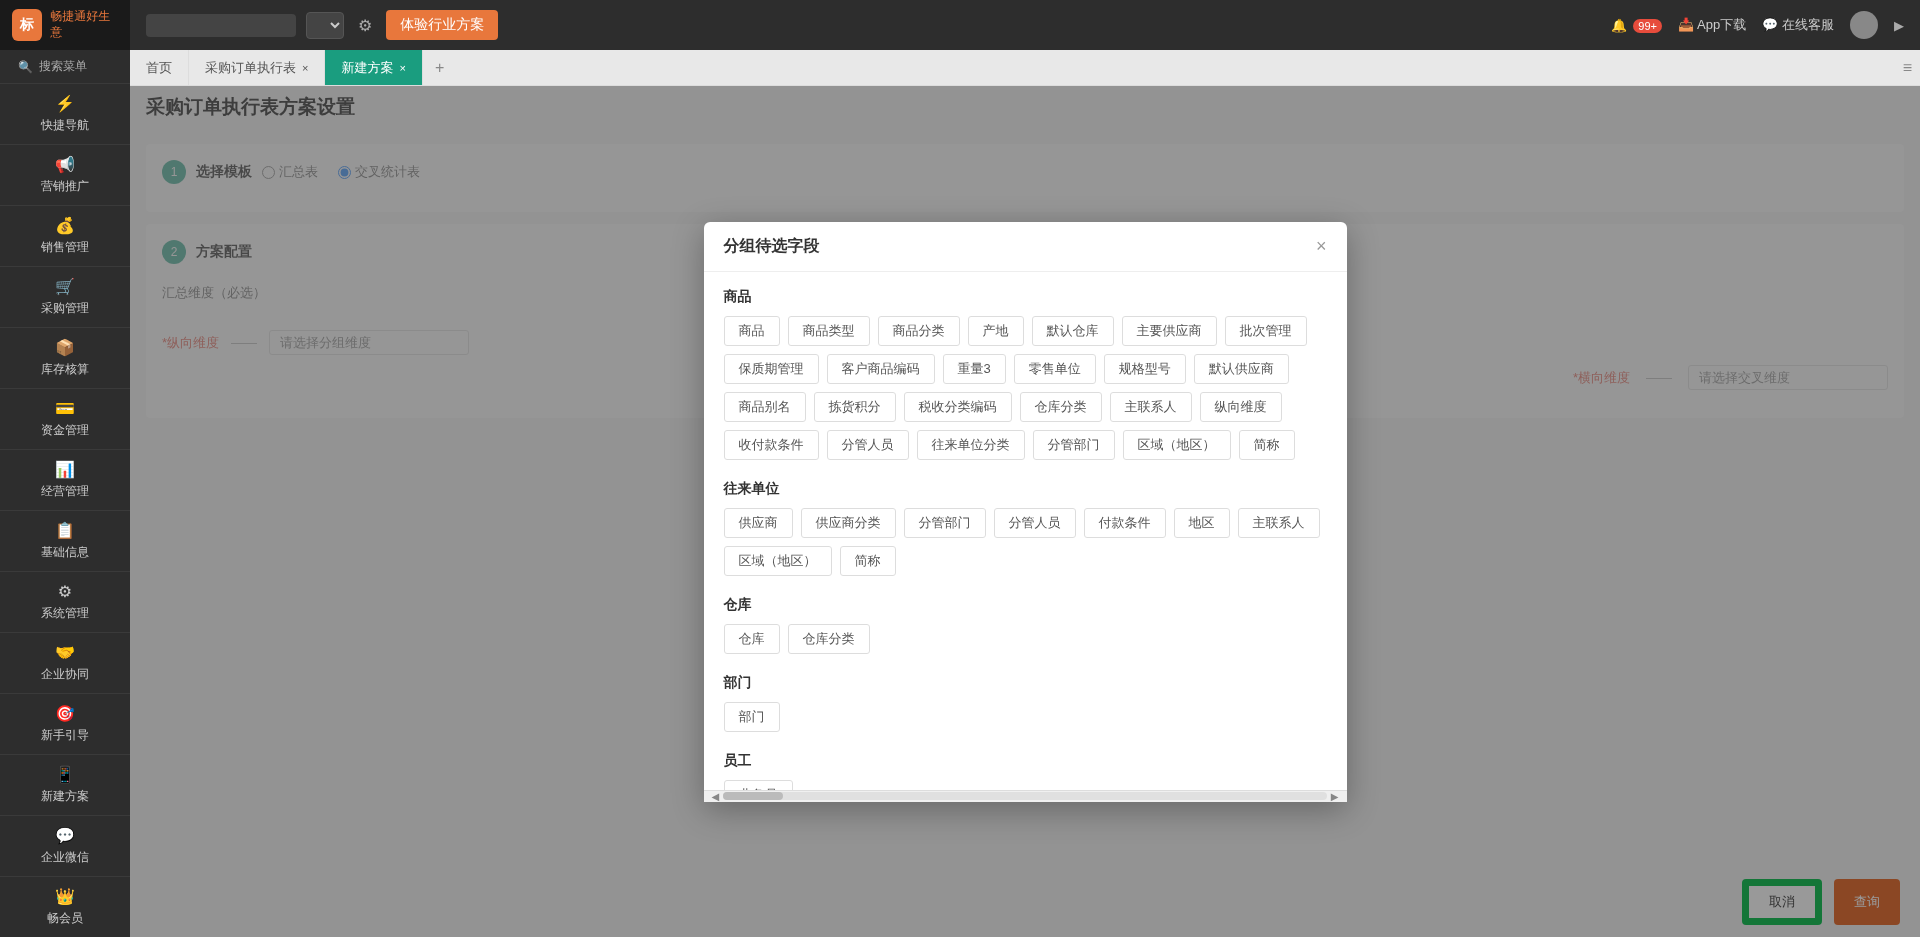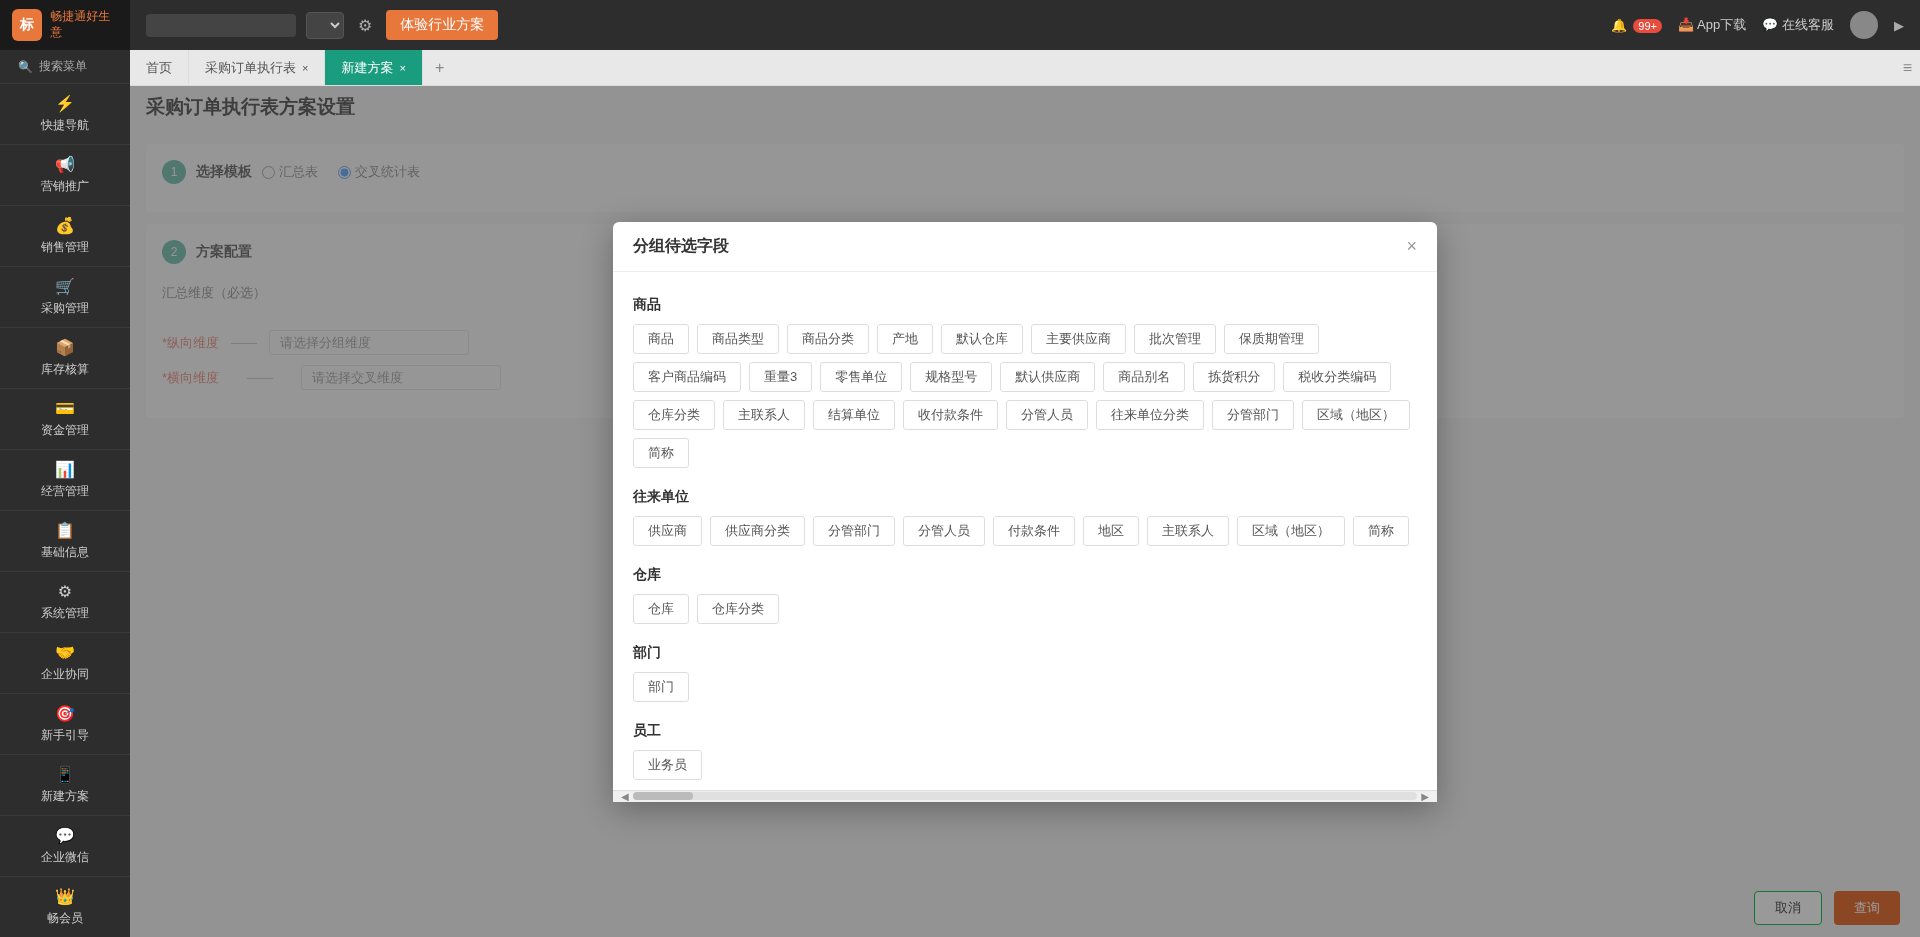--- a/index.html
+++ b/index.html
@@ -43,26 +43,26 @@
     .config-panel { padding: 16px; }
     .config-section { background: white; border-radius: 4px; margin-bottom: 12px; padding: 16px; }
     .config-step { display: flex; align-items: center; margin-bottom: 12px; }
     .step-num { width: 24px; height: 24px; background: #1a9d7f; color: white; border-radius: 50%; display: flex; align-items: center; justify-content: center; font-size: 12px; margin-right: 10px; flex-shrink: 0; }
     .step-title { font-weight: bold; color: #000000; font-size: 14px; }
     .radio-group { display: flex; gap: 20px; align-items: center; margin-left: 10px; }
     .radio-option { display: flex; align-items: center; gap: 4px; cursor: pointer; font-size: 13px; color: #555; }
 
     
     .bottom-bar { position: absolute; bottom: 0; right: 0; padding: 12px 20px; display: flex; gap: 12px; background: rgba(245,245,245,0.95); }
-    .btn-cancel { background: white; border: 1px solid #22c55e; border-radius: 4px; padding: 7px 20px; cursor: pointer; color: #555; font-size: 13px; }
+    .btn-cancel { background: white; border: 7px solid #22c55e; border-radius: 4px; padding: 7px 20px; cursor: pointer; color: #555; font-size: 13px; }
     .btn-confirm { background: #e8773c; border: none; border-radius: 4px; padding: 7px 20px; cursor: pointer; color: white; font-size: 13px; }
 
     
     .modal-overlay { position: absolute; top: 0; left: 0; right: 0; bottom: 0; background: rgba(0,0,0,0.4); display: flex; align-items: center; justify-content: center; z-index: 100; }
-    .modal { background: white; border-radius: 6px; width: 824px; max-height: 580px; display: flex; flex-direction: column; box-shadow: 0 8px 32px rgba(0,0,0,0.3); gap: 8px; }
+    .modal { background: white; border-radius: 6px; width: 643px; max-height: 580px; display: flex; flex-direction: column; box-shadow: 0 8px 32px rgba(0,0,0,0.3); }
     .modal-header { display: flex; align-items: center; justify-content: space-between; padding: 14px 20px; border-bottom: 1px solid #eee; }
     .modal-title { font-size: 16px; font-weight: bold; color: #333; }
     .modal-close { cursor: pointer; color: #999; font-size: 18px; }
     .modal-body { flex: 1; overflow-y: auto; padding: 16px 20px; }
 
     
     .modal-body::-webkit-scrollbar { width: 6px; }
     .modal-body::-webkit-scrollbar-track { background: #f0f0f0; }
     .modal-body::-webkit-scrollbar-thumb { background: #ccc; border-radius: 3px; }
 
@@ -218,21 +218,21 @@
           <div class="config-step">
             <div class="step-num">2</div>
             <span class="step-title">方案配置</span>
           </div>
           <div style="padding:8px 0;color:#555;font-size:13px;">汇总维度（必选）</div>
           <div style="display:flex;align-items:center;gap:12px;margin-bottom:10px;margin-top:20px;">
             <span style="color:#e74c3c;font-size:13px;">*纵向维度</span>
             <span style="color:#aaa;">——</span>
             <input style="border: 1px solid rgb(221, 221, 221); border-radius: 3px; padding: 4px 10px; font-size: 13px; width: 200px;" type="text" placeholder="请选择分组维度">
           </div>
-          <div style="display:flex;align-items:center;gap:28px;margin-bottom:12px;">
+          <div style="display:flex;align-items:center;gap:16px;margin-bottom:12px;justify-content:flex-end;">
             <span style="color:#e74c3c;font-size:13px;">*横向维度</span>
             <span style="color:#aaa;">——</span>
             <input style="border: 1px solid rgb(221, 221, 221); border-radius: 3px; padding: 4px 10px; font-size: 13px; width: 200px;" type="text" placeholder="请选择交叉维度">
           </div>
         </div>
       </div>
 
       <div class="modal-overlay">
         <div class="modal">
           <div class="modal-header">
@@ -255,21 +255,21 @@
                 <span class="field-tag">客户商品编码</span>
                 <span class="field-tag">重量3</span>
                 <span class="field-tag">零售单位</span>
                 <span class="field-tag">规格型号</span>
                 <span class="field-tag">默认供应商</span>
                 <span class="field-tag">商品别名</span>
                 <span class="field-tag">拣货积分</span>
                 <span class="field-tag">税收分类编码</span>
                 <span class="field-tag">仓库分类</span>
                 <span class="field-tag">主联系人</span>
-                <span class="field-tag">结算单位</span>
+                <span class="field-tag">纵向维度</span>
                 <span class="field-tag">收付款条件</span>
                 <span class="field-tag">分管人员</span>
                 <span class="field-tag">往来单位分类</span>
                 <span class="field-tag">分管部门</span>
                 <span class="field-tag">区域（地区）</span>
                 <span class="field-tag">简称</span>
               </div>
             </div>
 
             <div class="field-section">

